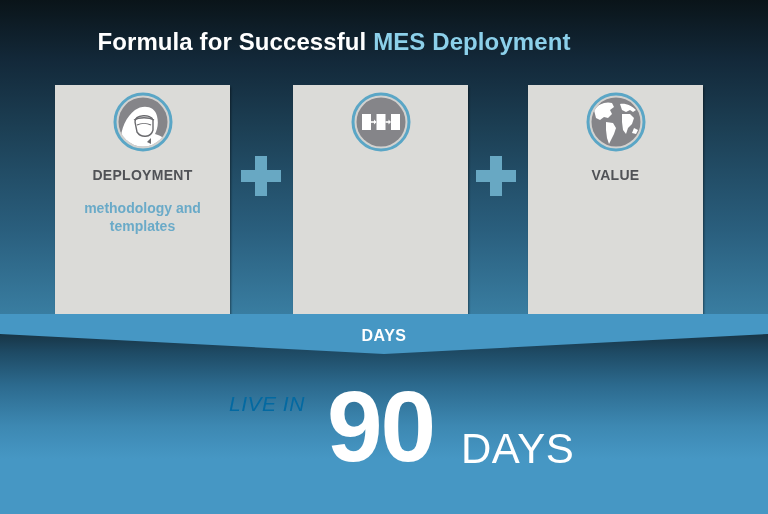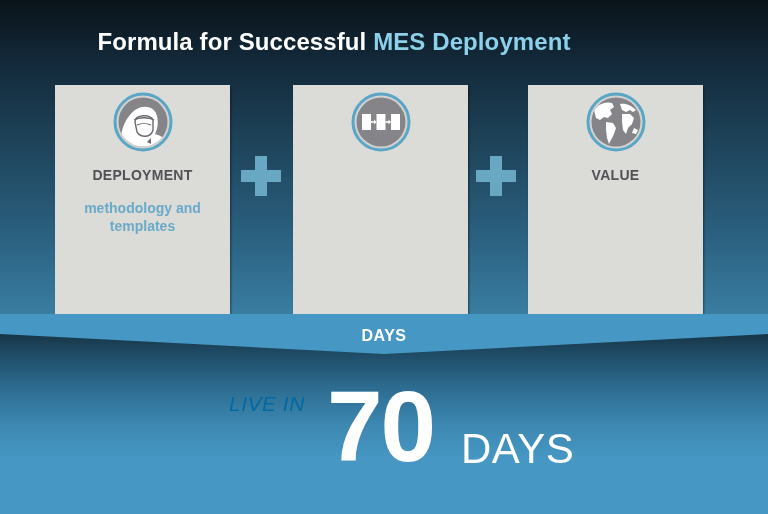--- a/index.html
+++ b/index.html
@@ -133,14 +133,14 @@
 </div>
 
 <div class="lower"></div>
 
 <svg class="band" viewBox="0 0 768 42" preserveAspectRatio="none">
   <polygon points="0,0 768,0 768,20 384,40 0,20" fill="#4697c4"></polygon>
 </svg>
 <div class="band-label">DAYS</div>
 
 <div class="live">LIVE IN</div>
-<div class="big">70</div>
+<div class="big">90</div>
 <div class="days">DAYS</div>
 
 </body></html>

